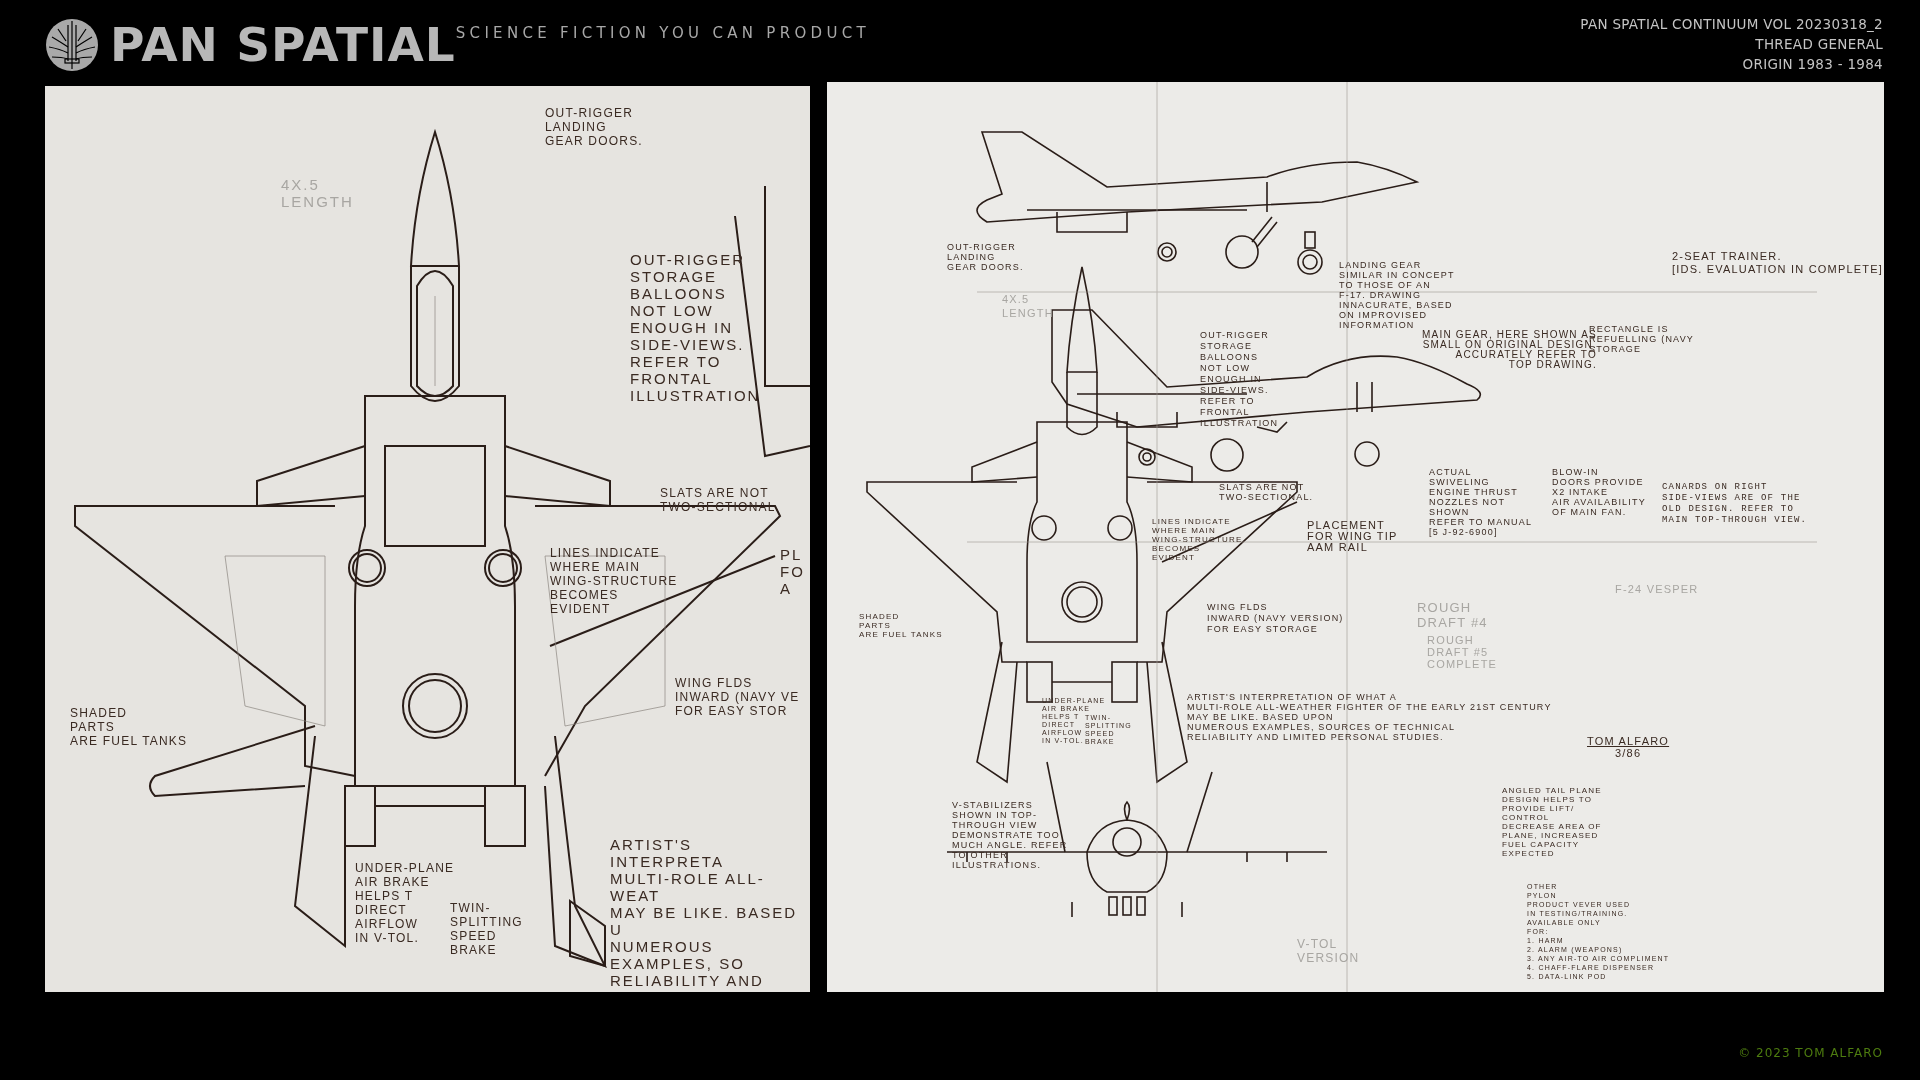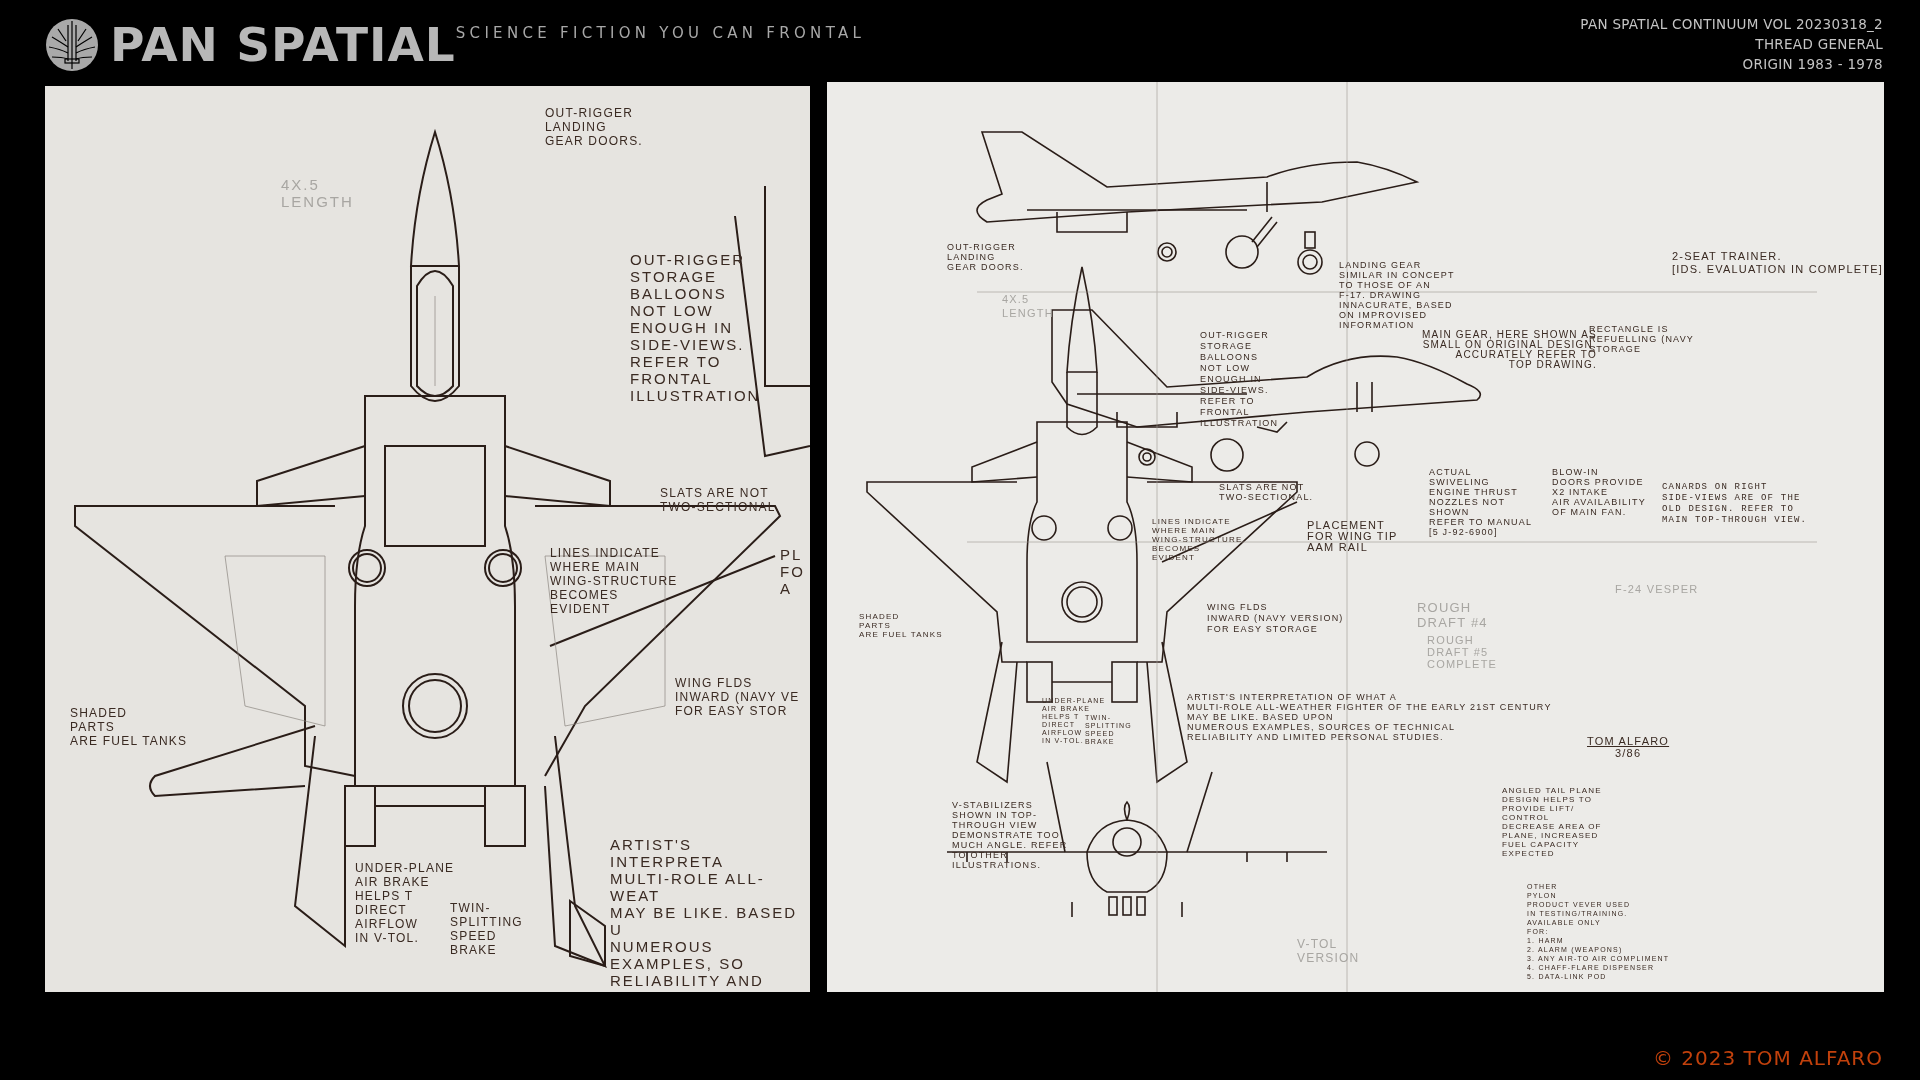--- a/index.html
+++ b/index.html
@@ -8,21 +8,21 @@
 
   .brand { position: absolute; left: 44px; top: 14px; height: 62px; display: flex; align-items: center; }
   .brand .logo { width: 56px; height: 56px; margin-right: 10px; }
   .brand .words { display: flex; flex-direction: row; }
   .brand .title { font-family: "DejaVu Sans", sans-serif; font-weight: bold; font-size: 47px; letter-spacing: 1px; color: #b8b8b8; line-height: 46px; }
   .brand .tag { font-size: 15px; letter-spacing: 4.3px; color: #a8a8a8; line-height: 18px; margin-top: 2px; }
 
   .meta { position: absolute; right: 37px; top: 14px; text-align: right; font-size: 13.5px; line-height: 20px; color: #c4c4c4; letter-spacing: 0.3px; }
 
   .item-label { position: absolute; left: 46px; top: 1094px; font-size: 22px; letter-spacing: 1px; color: #c8c8c8; }
-  .copyright { position: absolute; right: 37px; top: 1046px; font-size: 20px; letter-spacing: 1px; color: #c2410c; margin-left: 42px; }
+  .copyright { position: absolute; right: 37px; top: 1046px; font-size: 12px; letter-spacing: 1px; color: #4d7c0f; margin-left: 42px; }
 
   .panel { position: absolute; background: #e9e7e4; overflow: hidden; }
   .panel-left { left: 45px; top: 86px; width: 765px; height: 906px; background: #e6e4e0; }
   .panel-right { left: 827px; top: 82px; width: 1057px; height: 910px; background: #ecebe8; }
 
   .panel svg.art { position: absolute; left: 0; top: 0; }
   .note { position: absolute; font-family: "Liberation Sans", sans-serif; text-transform: uppercase; color: #3a2a22; font-size: 12px; line-height: 14px; white-space: pre-line; letter-spacing: 1.2px; }
   .note.lg { font-size: 15px; line-height: 17px; letter-spacing: 2px; }
   .note.faint { color: #a8a6a2; }
   .note.sig { text-decoration: underline; text-align: center; }
@@ -38,28 +38,28 @@
         <path d="M24 8 L24 44 M32 8 L32 44"></path>
       <path d="M8 20 Q18 26 24 30 M48 20 Q38 26 32 30"></path>
       <path d="M5 30 Q16 32 24 36 M51 30 Q40 32 32 36"></path>
       <path d="M8 40 Q18 40 24 42 M48 40 Q38 40 32 42"></path>
       <path d="M14 12 L22 24 M42 12 L34 24"></path>
       <rect x="21" y="42" width="14" height="4"></rect>
     </g>
   </svg>
   <div class="words">
     <div class="title">PAN SPATIAL</div>
-    <div class="tag">SCIENCE FICTION YOU CAN FRONTAL</div>
+    <div class="tag">SCIENCE FICTION YOU CAN PRODUCT</div>
   </div>
 </div>
 
 <div class="meta">
   <div>PAN SPATIAL CONTINUUM VOL 20230318_2</div>
   <div>THREAD GENERAL</div>
-  <div>ORIGIN 1983 - 1978</div>
+  <div>ORIGIN 1983 - 1984</div>
 </div>
 
 <div class="panel panel-left">
   <svg class="art" width="765" height="906" viewBox="0 0 765 906">
     <g fill="none" stroke="#2a1d18" stroke-width="2">
 
       <path d="M390 46 Q370 110 366 180 L414 180 Q410 110 390 46 Z"></path>
 
       <path d="M366 180 L366 300 Q390 330 414 300 L414 180"></path>
       <path d="M372 200 Q390 170 408 200 L408 300 Q390 320 372 300 Z"></path>

